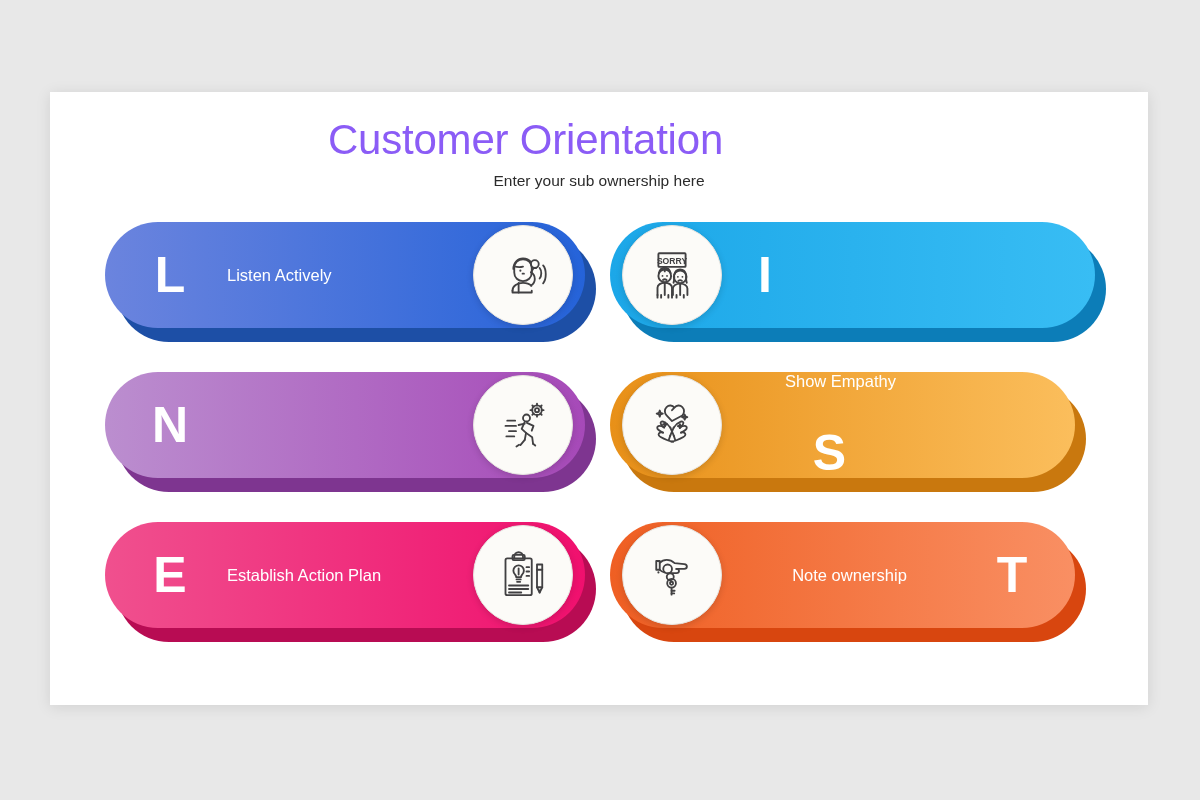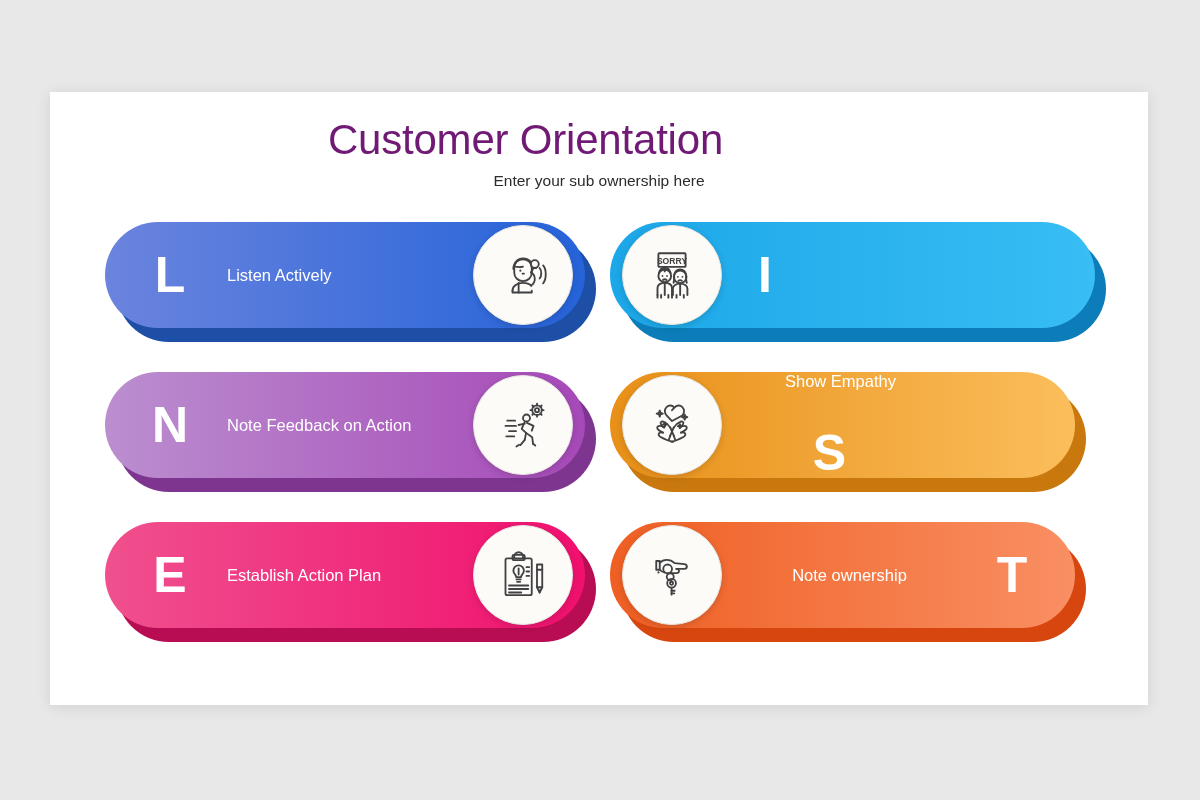--- a/index.html
+++ b/index.html
@@ -30,21 +30,21 @@
 
   
   #page-title {
     position: absolute;
     left: 0;
     top: 24px;
     width: 936px;
     text-align: center;
     font-size: 42px;
     font-weight: 400;
-    color: #701a75;
+    color: #8b5cf6;
     letter-spacing: -0.2px;
     padding-left: 15px;
   }
 
   #page-subtitle {
     position: absolute;
     left: 0;
     top: 80px;
     width: 1098px;
     text-align: center;
@@ -256,21 +256,20 @@
         </div>
       </div>
     </div>
 
     <div class="pill-row row-1">
 
       <div class="pill side-left">
         <div class="pill-shadow" style="background: rgb(126, 53, 144);"></div>
         <div class="pill-face" style="background: linear-gradient(to right, rgb(187, 142, 207) 0%, rgb(166, 73, 184) 100%);">
           <div class="pill-letter">N</div>
-          <div class="pill-label">Note Feedback on Action</div>
           <div class="icon-gap"></div>
         </div>
         <div class="pill-icon">
           <svg width="56" height="56" viewBox="0 0 64 64">
 
             <circle cx="48" cy="15" r="5.5"></circle>
             <circle cx="48" cy="15" r="2.3"></circle>
             <path d="M48 7.5v2.2M48 20.3v2.2M40.5 15h2.2M53.3 15h2.2"></path>
             <path d="M42.7 9.7l1.6 1.6M51.7 18.7l1.6 1.6M53.3 9.7l-1.6 1.6M44.3 18.7l-1.6 1.6"></path>
 

